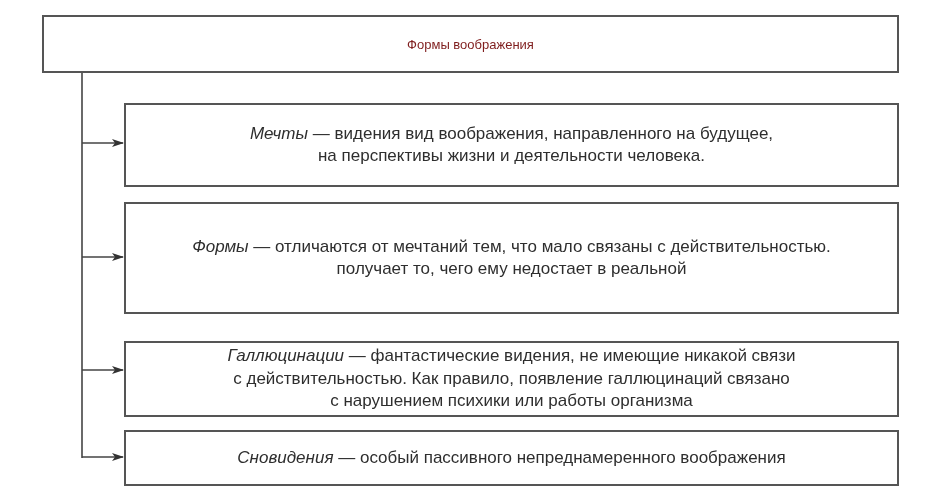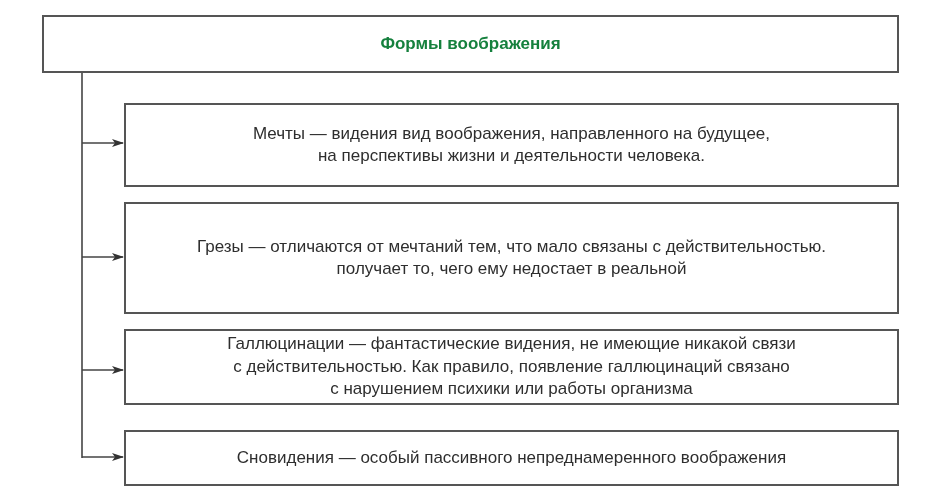--- a/index.html
+++ b/index.html
@@ -25,38 +25,39 @@
       justify-content: center;
       text-align: center;
     }
     .title-box {
       left: 42px;
       top: 15px;
       width: 857px;
       height: 58px;
     }
     .title-text {
-      font-weight: bold;
-      font-size: 17px;
-      color: #15803d;
+      font-weight: normal;
+      font-size: 13px;
+      color: #7f1d1d;
     }
     .item-box {
       left: 124px;
       width: 775px;
     }
     .item-text {
       font-size: 17px;
       line-height: 22.5px;
       color: #2e2e2e;
     }
     .item-text .line {
       display: block;
       white-space: nowrap;
     }
     .term {
+      font-style: italic;
     }
     .connector {
       position: absolute;
       left: 0;
       top: 0;
       width: 928px;
       height: 498px;
       pointer-events: none;
     }
   </style>
@@ -82,26 +83,26 @@
 
 <div class="box item-box" style="top:103px;height:84px;">
   <div class="item-text">
     <span class="line"><span class="term">Мечты</span><span> — </span><span>видения вид воображения, направленного на будущее,</span></span>
     <span class="line">на перспективы жизни и деятельности человека.</span>
   </div>
 </div>
 
 <div class="box item-box" style="top:202px;height:112px;">
   <div class="item-text">
-    <span class="line"><span class="term">Грезы</span><span> — </span><span>отличаются от мечтаний тем, что мало связаны с действительностью.</span></span>
+    <span class="line"><span class="term">Формы</span><span> — </span><span>отличаются от мечтаний тем, что мало связаны с действительностью.</span></span>
     <span class="line">получает то, чего ему недостает в реальной</span>
   </div>
 </div>
 
-<div class="box item-box" style="top:329px;height:76px;">
+<div class="box item-box" style="top:341px;height:76px;">
   <div class="item-text">
     <span class="line"><span class="term">Галлюцинации</span><span> — </span><span>фантастические видения, не имеющие никакой связи</span></span>
     <span class="line">с действительностью. Как правило, появление галлюцинаций связано</span>
     <span class="line">с нарушением психики или работы организма</span>
   </div>
 </div>
 
 <div class="box item-box" style="top:430px;height:56px;">
   <div class="item-text">
     <span class="line"><span class="term">Сновидения</span><span> — </span><span>особый пассивного непреднамеренного воображения</span></span>

